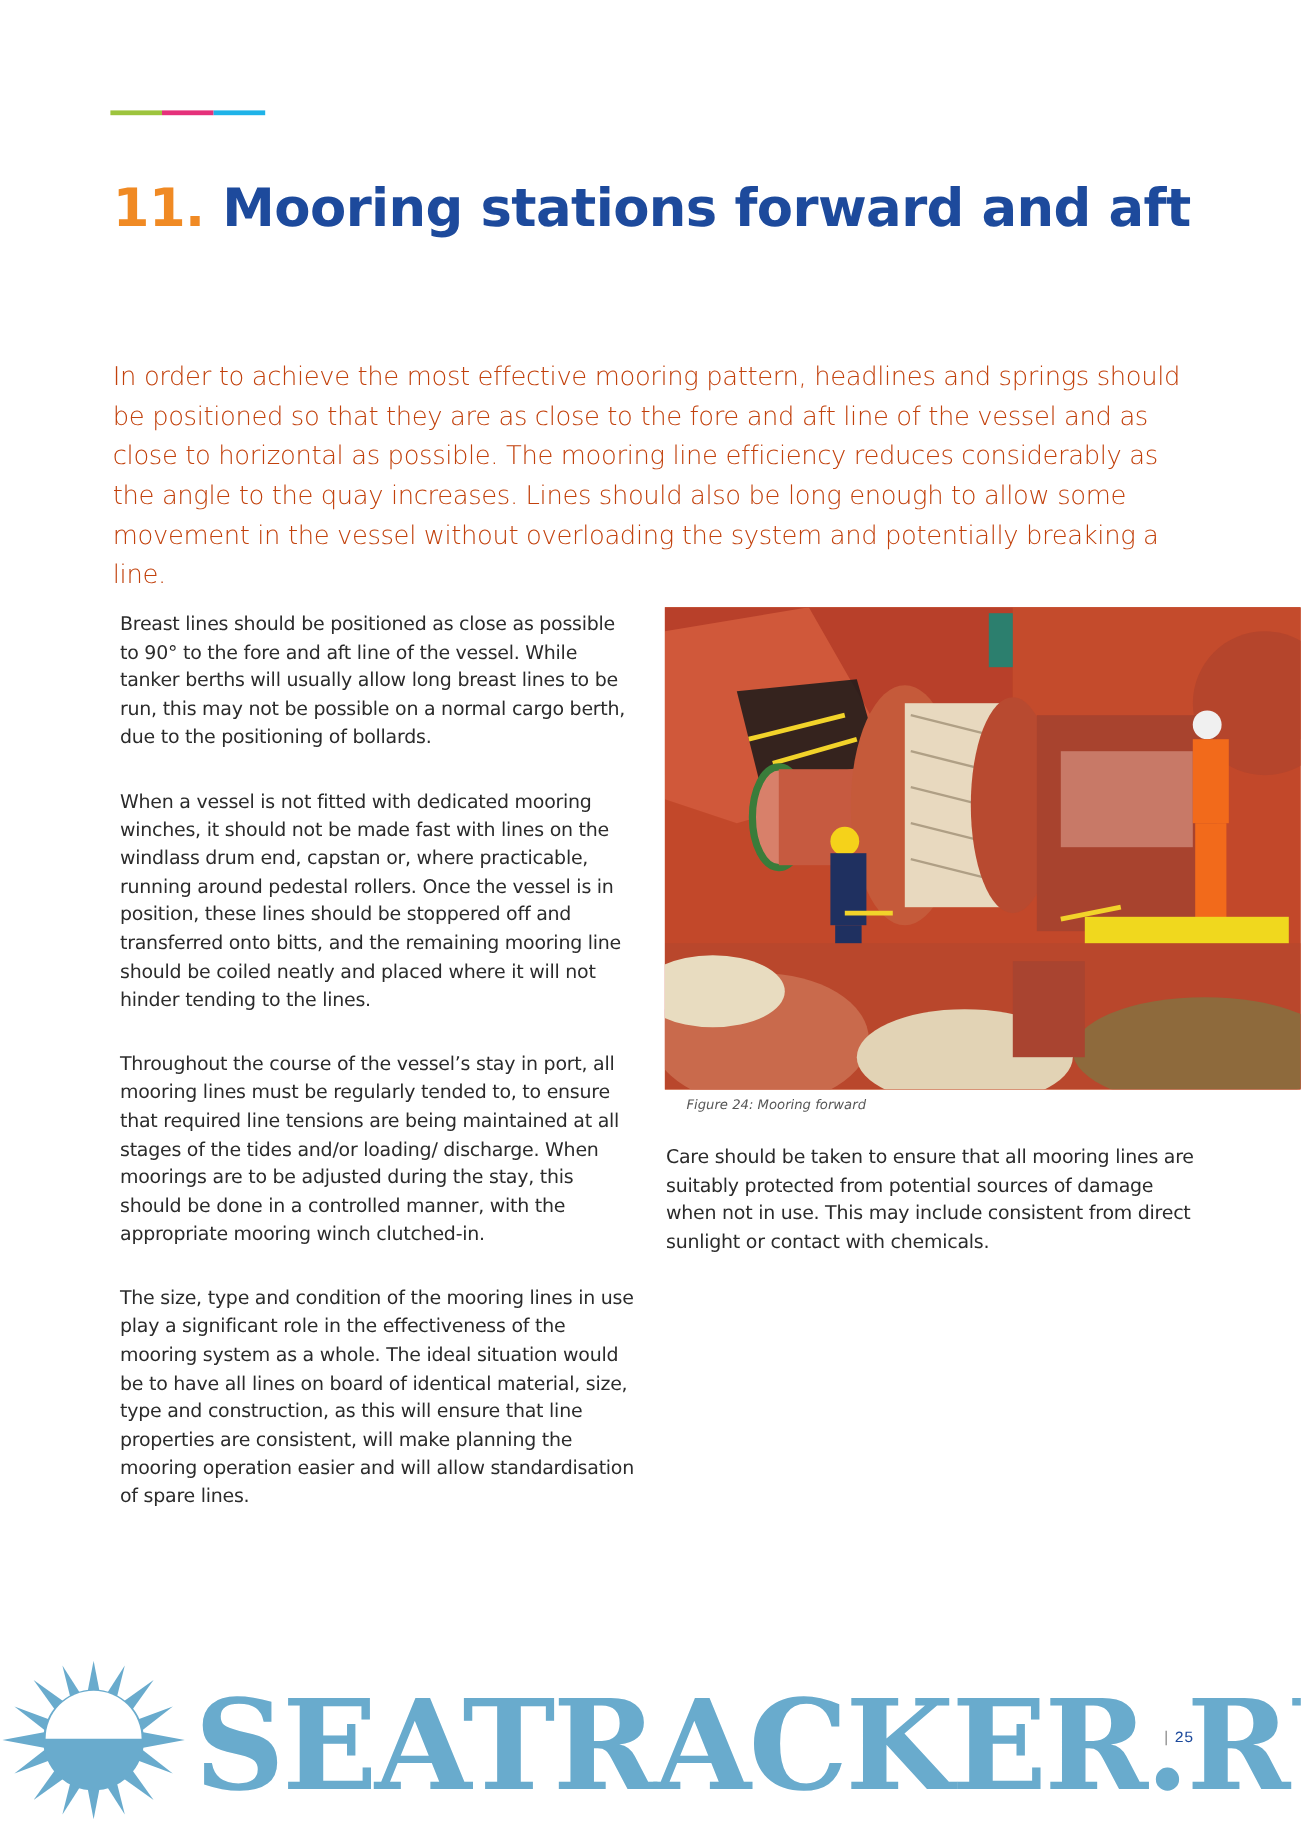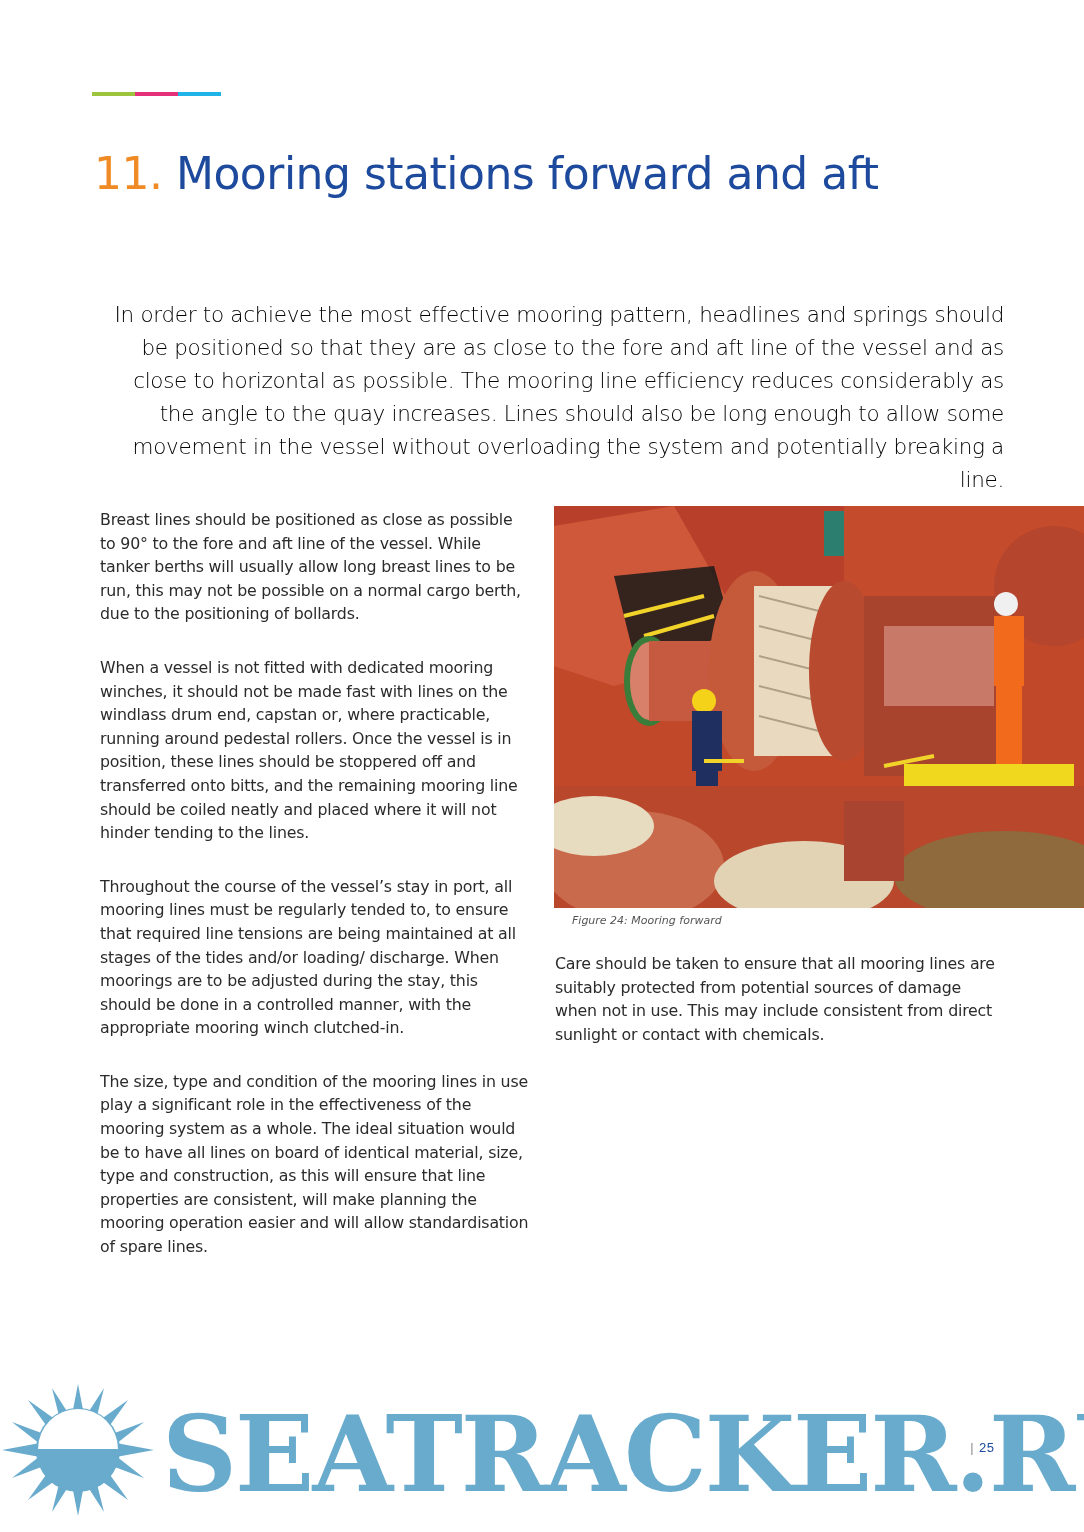--- a/index.html
+++ b/index.html
@@ -1,21 +1,21 @@
 <!DOCTYPE html>
 <html><head>
   <meta charset="utf-8">
   <style>
     html, body { margin: 0; padding: 0; background: #ffffff; }
     body { width: 1084px; height: 1532px; position: relative; overflow: hidden; font-family: "DejaVu Sans", sans-serif; }
     .accent-bar { position: absolute; left: 92px; top: 92px; height: 4px; display: flex; }
     .accent-bar span { display: block; height: 4px; width: 43px; }
-    .title { position: absolute; left: 94px; top: 148px; margin: 0; font-family: "DejaVu Sans", sans-serif; font-weight: normal; font-size: 44px; letter-spacing: -0.5px; color: #1d4a9c; white-space: nowrap; }
+    .title { position: absolute; left: 94px; top: 148px; margin: 0; font-family: "DejaVu Sans", sans-serif; font-weight: bold; font-size: 44px; letter-spacing: -0.5px; color: #1d4a9c; white-space: nowrap; }
     .title .num { color: #f08a24; }
-    .intro { position: absolute; left: 94px; top: 298px; width: 910px; margin: 0; font-size: 21.5px; line-height: 33px; color: #000000; letter-spacing: -0.3px; font-family: "DejaVu Sans", sans-serif; font-weight: 300; text-align: right; }
+    .intro { position: absolute; left: 94px; top: 298px; width: 910px; margin: 0; font-size: 21.5px; line-height: 33px; color: #c2410c; letter-spacing: -0.3px; font-family: "DejaVu Sans", sans-serif; font-weight: 300; }
     .col-left { position: absolute; left: 100px; top: 508px; width: 430px; }
     .col-left p { margin: 0 0 30px 0; font-size: 15.8px; line-height: 23.6px; color: #2b2b2b; letter-spacing: -0.2px; font-family: "DejaVu Sans", sans-serif; }
     .photo { position: absolute; left: 554px; top: 506px; width: 530px; height: 402px; overflow: hidden; background: #c8502a; }
     .photo svg { display: block; }
     .caption { position: absolute; left: 572px; top: 914px; font-size: 11px; font-style: italic; color: #555; font-family: "DejaVu Sans", sans-serif; }
     .col-right { position: absolute; left: 555px; top: 952px; width: 440px; margin: 0; font-size: 15.8px; line-height: 23.6px; color: #2b2b2b; letter-spacing: -0.2px; font-family: "DejaVu Sans", sans-serif; }
     .watermark { position: absolute; left: 0; top: 1370px; width: 1084px; height: 162px; }
     .page-num { position: absolute; left: 968px; top: 1441px; font-size: 13px; color: #1d4a9c; font-family: Liberation Mono, monospace; }
     .page-num .sep { color: #8a8a8a; margin-right: 3px; }
     .wm-text { position: absolute; left: 162px; top: 1403px; font-family: "DejaVu Serif", serif; font-weight: bold; font-size: 104px; line-height: 1; color: #69abcd; letter-spacing: -2px; white-space: nowrap; }

